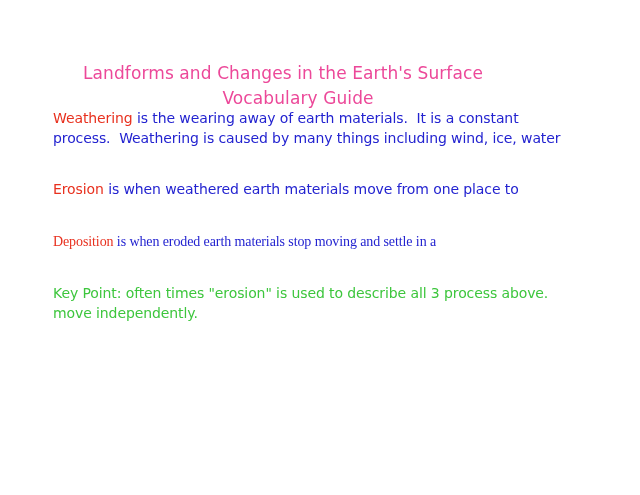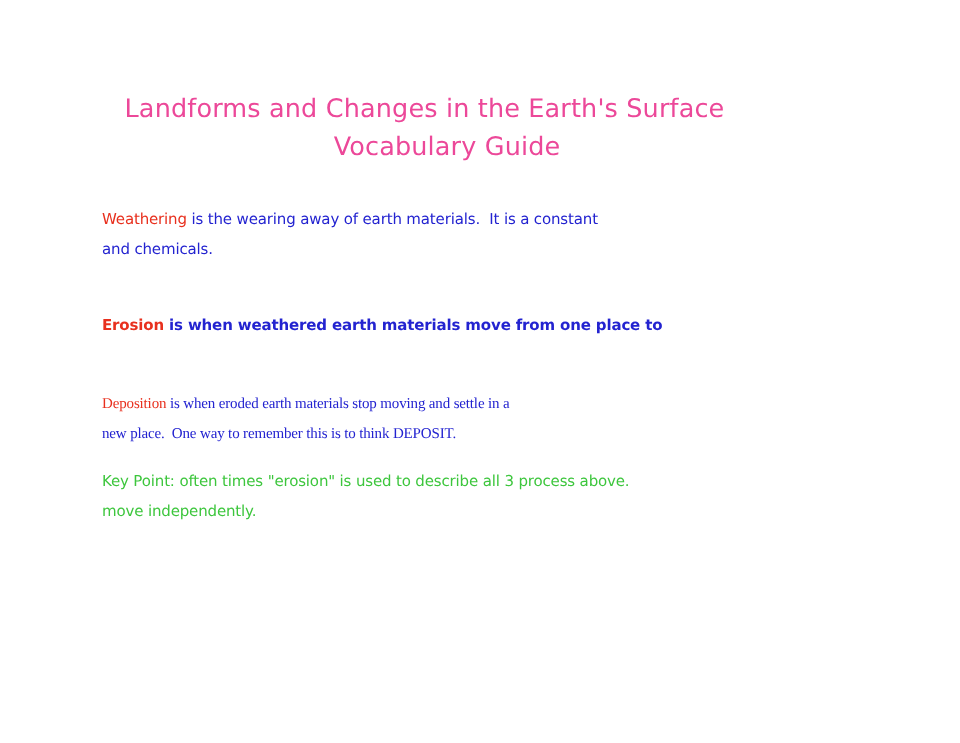--- a/index.html
+++ b/index.html
@@ -1,45 +1,44 @@
 <!DOCTYPE html>
 <html><head>
 <meta charset="utf-8">
 <style>
   html, body { margin:0; padding:0; background:#ffffff; }
   body { width:640px; height:495px; position:relative; overflow:hidden; font-family:"DejaVu Sans", sans-serif; }
   .title { position:absolute; left:0; width:566px; text-align:center; color:#ec4899; font-size:17px; letter-spacing:0.1px; }
   #t1 { top:63px; left:0; width:566px; }
   #t2 { top:88px; left:15px; width:566px; }
-  .para { position:absolute; left:68px; width:440px; font-size:10px; line-height:19.5px; color:#2323d0; letter-spacing:-0.1px;margin-top:28px; }
+  .para { position:absolute; left:53px; width:440px; font-size:14px; line-height:19.5px; color:#2323d0; letter-spacing:-0.1px; }
   .term { color:#e8301e; }
   #p1 { top:109px; }
-  #p2 { top:180px;font-weight:bold; }
+  #p2 { top:180px; }
   #p3 { top:232px;font-family:Liberation Serif, serif; }
   #p4 { top:284px; color:#3dc63d; }
   .line { display:block; white-space:nowrap; }
 </style>
 </head>
 <body>
 
 <div>
   <div id="t1" class="title">Landforms and Changes in the Earth's Surface</div>
   <div id="t2" class="title">Vocabulary Guide</div>
 
   <div id="p1" class="para">
     <span class="line"><span class="term">Weathering</span><span style="white-space:pre"> is the wearing away of earth materials.  It is a constant</span></span>
-    <span class="line">and chemicals.</span>
+    <span class="line" style="white-space:pre">process.  Weathering is caused by many things including wind, ice, water</span>
   </div>
 
   <div id="p2" class="para">
     <span class="line"><span class="term">Erosion</span><span style="white-space:pre"> is when weathered earth materials move from one place to</span></span>
   </div>
 
   <div id="p3" class="para">
     <span class="line"><span class="term">Deposition</span><span style="white-space:pre"> is when eroded earth materials stop moving and settle in a</span></span>
-    <span class="line" style="white-space:pre">new place.  One way to remember this is to think DEPOSIT.</span>
   </div>
 
   <div id="p4" class="para">
     <span class="line">Key Point: often times "erosion" is used to describe all 3 process above.</span>
     <span class="line">move independently.</span>
   </div>
 </div>
 
 </body></html>

